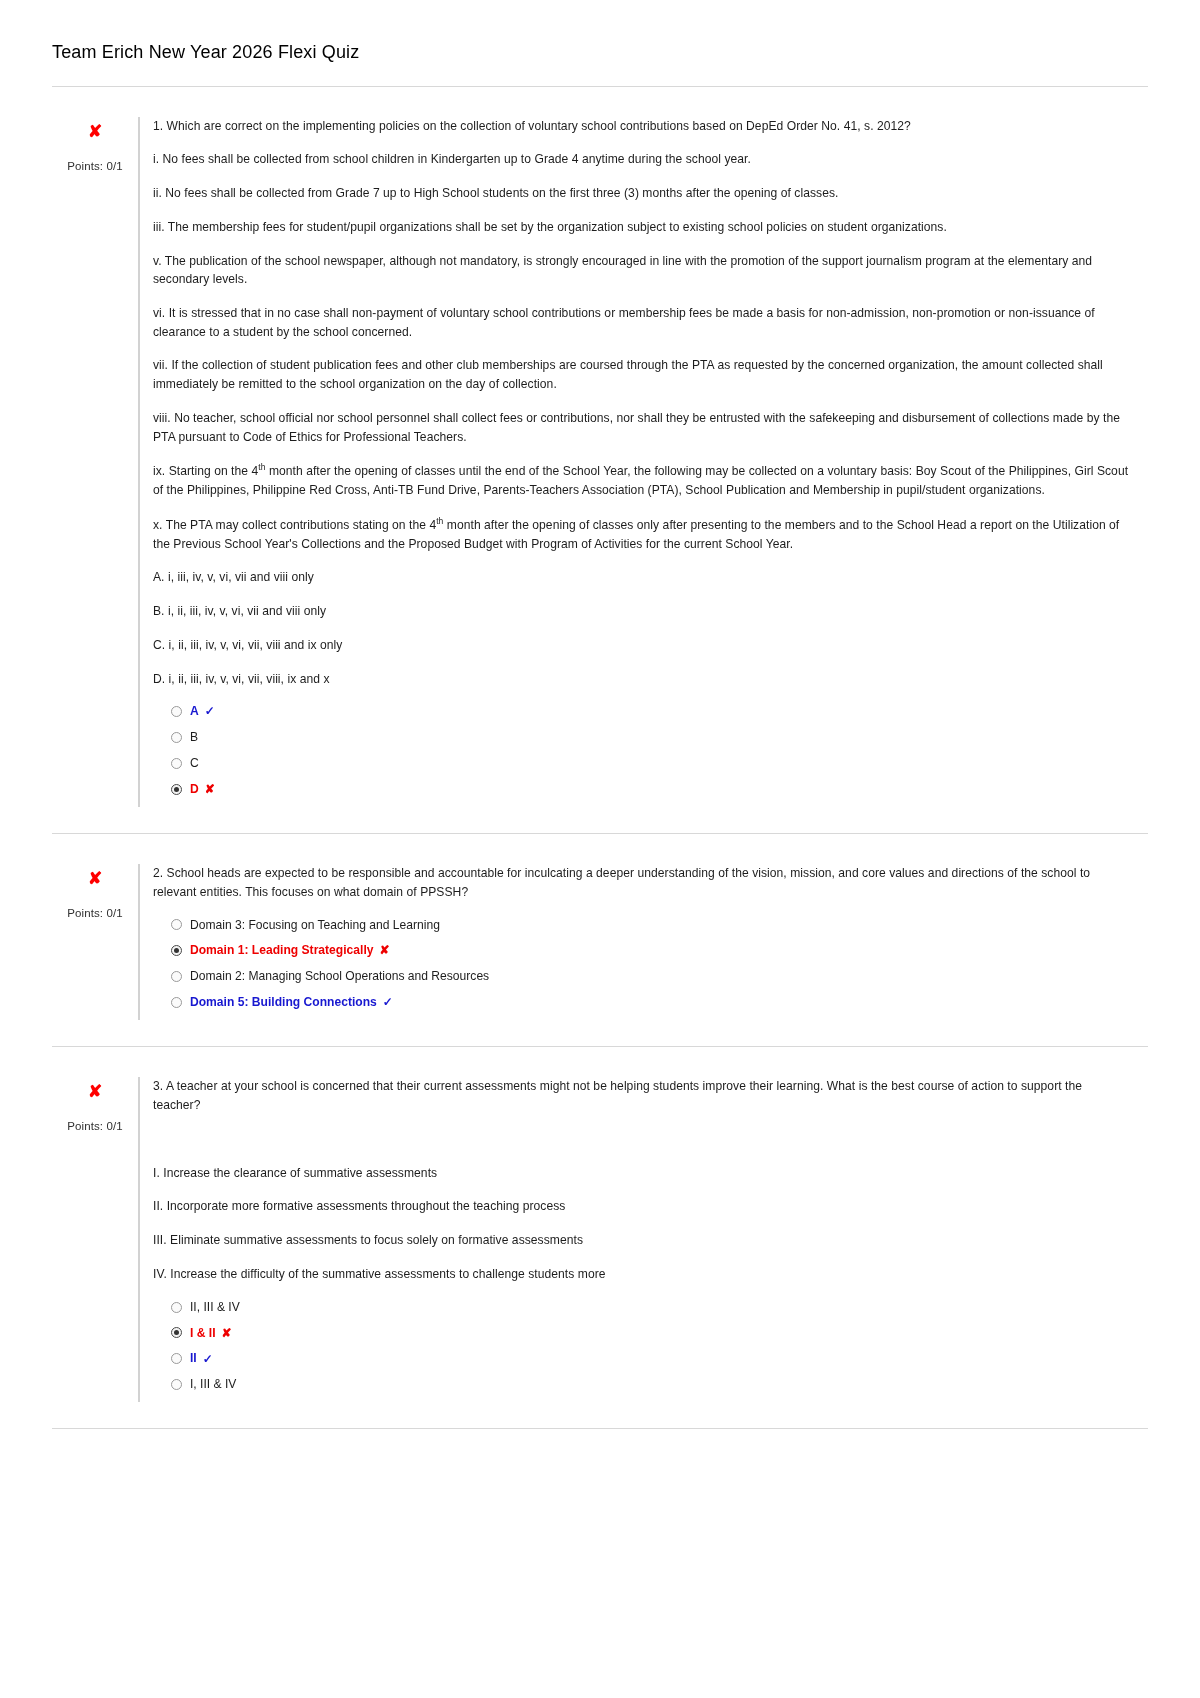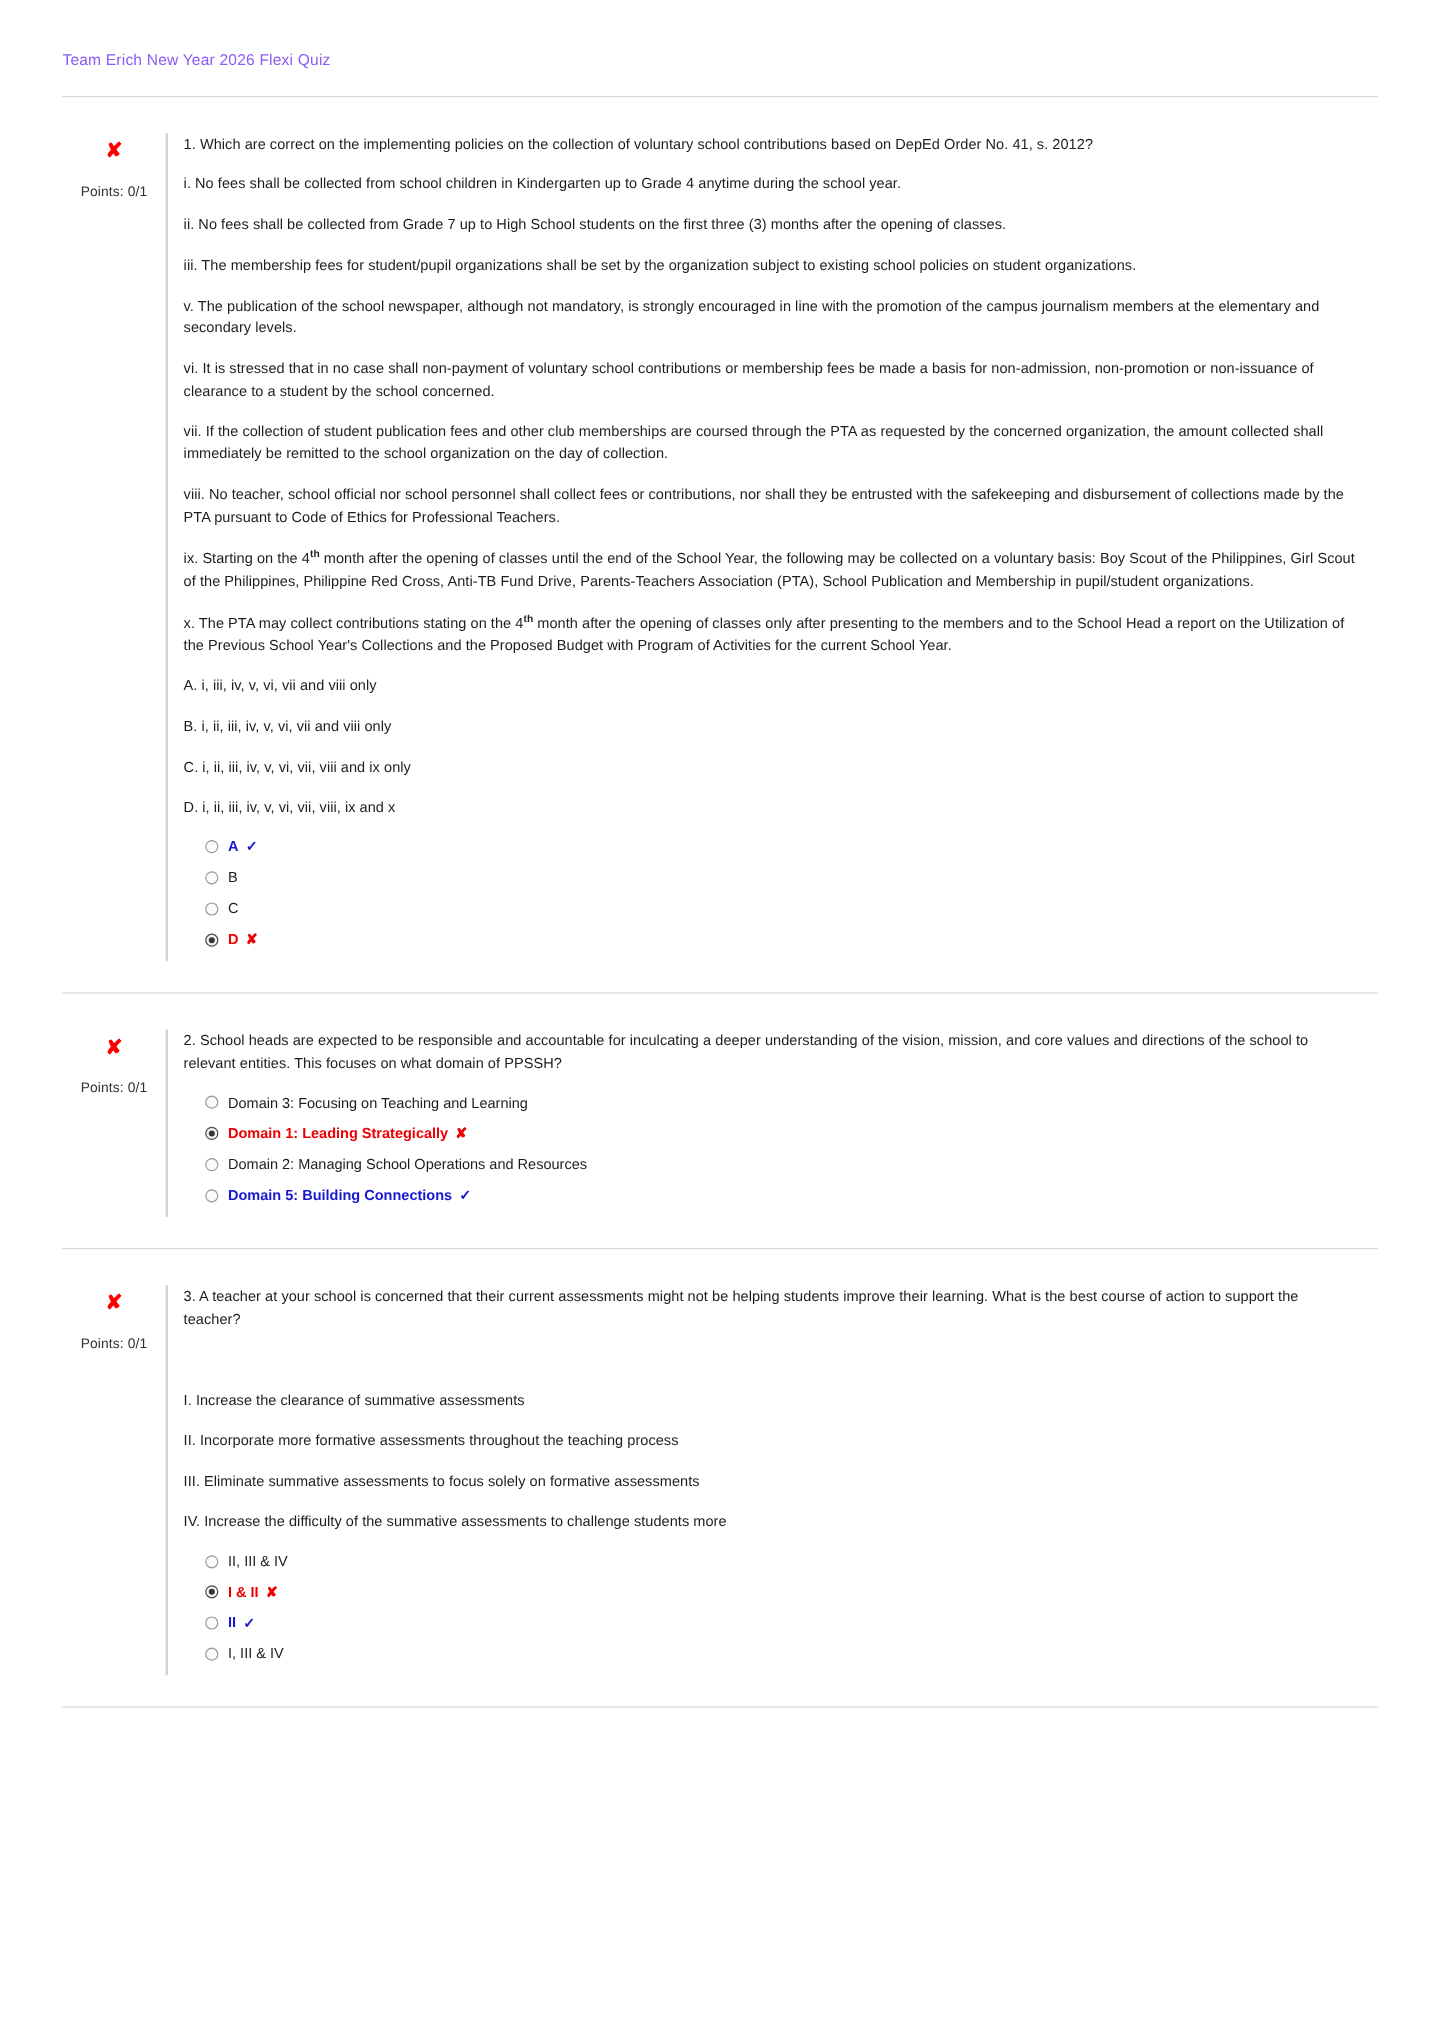--- a/index.html
+++ b/index.html
@@ -20,23 +20,23 @@
     width: 1200px;
     position: relative;
     box-sizing: border-box;
   }
 
   
   .quiz-header {
     padding: 42px 0 22px 52px;
   }
   .quiz-title {
-    font-size: 13px;
+    font-size: 18px;
     font-weight: 400;
-    color: #8b5cf6;
+    color: #000000;
     letter-spacing: .15px;
     line-height: 1.2;
   }
   .header-rule {
     height: 1px;
     background: #d8d8d8;
     margin: 0 52px 0 52px;
   }
 
   
@@ -78,21 +78,21 @@
   .q-text,
   .q-para {
     font-size: 12.1px;
     line-height: 1.55;
     color: #1d1d1d;
     margin: 0 16px 15px 0;
     letter-spacing: .05px;
   }
   .q-spacer { height: 34px; }
 
-  sup { font-size: 8.5px; vertical-align: super; font-weight: bold; }
+  sup { font-size: 8.5px; vertical-align: super; }
 
   
   .options {
     list-style: none;
     margin: 0;
     padding: 0 0 0 18px;
   }
   .option-row {
     display: flex;
     align-items: center;
@@ -159,21 +159,21 @@
       <div class="question-block">
         <div class="q-status">
           <span class="mark-x">✘</span>
           <div class="points-label">Points: 0/1</div>
         </div>
         <div class="q-body">
           <p class="q-text">1. Which are correct on the implementing policies on the collection of voluntary school contributions based on DepEd Order No. 41, s. 2012?</p>
           <p class="q-para">i. No fees shall be collected from school children in Kindergarten up to Grade 4 anytime during the school year.</p>
           <p class="q-para">ii. No fees shall be collected from Grade 7 up to High School students on the first three (3) months after the opening of classes.</p>
           <p class="q-para">iii. The membership fees for student/pupil organizations shall be set by the organization subject to existing school policies on student organizations.</p>
-          <p class="q-para">v. The publication of the school newspaper, although not mandatory, is strongly encouraged in line with the promotion of the campus journalism members at the elementary and secondary levels.</p>
+          <p class="q-para">v. The publication of the school newspaper, although not mandatory, is strongly encouraged in line with the promotion of the support journalism program at the elementary and secondary levels.</p>
           <p class="q-para">vi. It is stressed that in no case shall non-payment of voluntary school contributions or membership fees be made a basis for non-admission, non-promotion or non-issuance of clearance to a student by the school concerned.</p>
           <p class="q-para">vii. If the collection of student publication fees and other club memberships are coursed through the PTA as requested by the concerned organization, the amount collected shall immediately be remitted to the school organization on the day of collection.</p>
           <p class="q-para">viii. No teacher, school official nor school personnel shall collect fees or contributions, nor shall they be entrusted with the safekeeping and disbursement of collections made by the PTA pursuant to Code of Ethics for Professional Teachers.</p>
           <p class="q-para">ix. Starting on the 4<sup>th</sup> month after the opening of classes until the end of the School Year, the following may be collected on a voluntary basis: Boy Scout of the Philippines, Girl Scout of the Philippines, Philippine Red Cross, Anti-TB Fund Drive, Parents-Teachers Association (PTA), School Publication and Membership in pupil/student organizations.</p>
           <p class="q-para">x. The PTA may collect contributions stating on the 4<sup>th</sup> month after the opening of classes only after presenting to the members and to the School Head a report on the Utilization of the Previous School Year's Collections and the Proposed Budget with Program of Activities for the current School Year.</p>
           <p class="q-para">A. i, iii, iv, v, vi, vii and viii only</p>
           <p class="q-para">B. i, ii, iii, iv, v, vi, vii and viii only</p>
           <p class="q-para">C. i, ii, iii, iv, v, vi, vii, viii and ix only</p>
           <p class="q-para">D. i, ii, iii, iv, v, vi, vii, viii, ix and x</p>
           <ul class="options">

